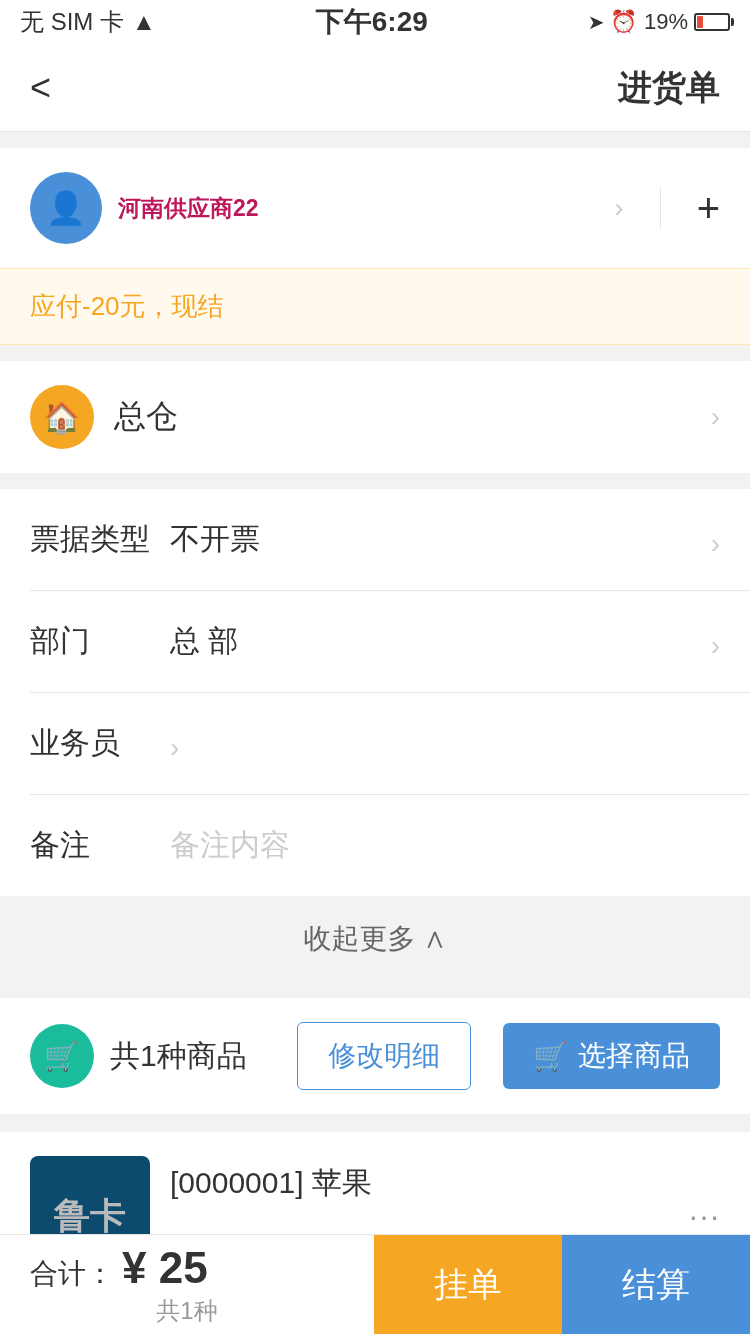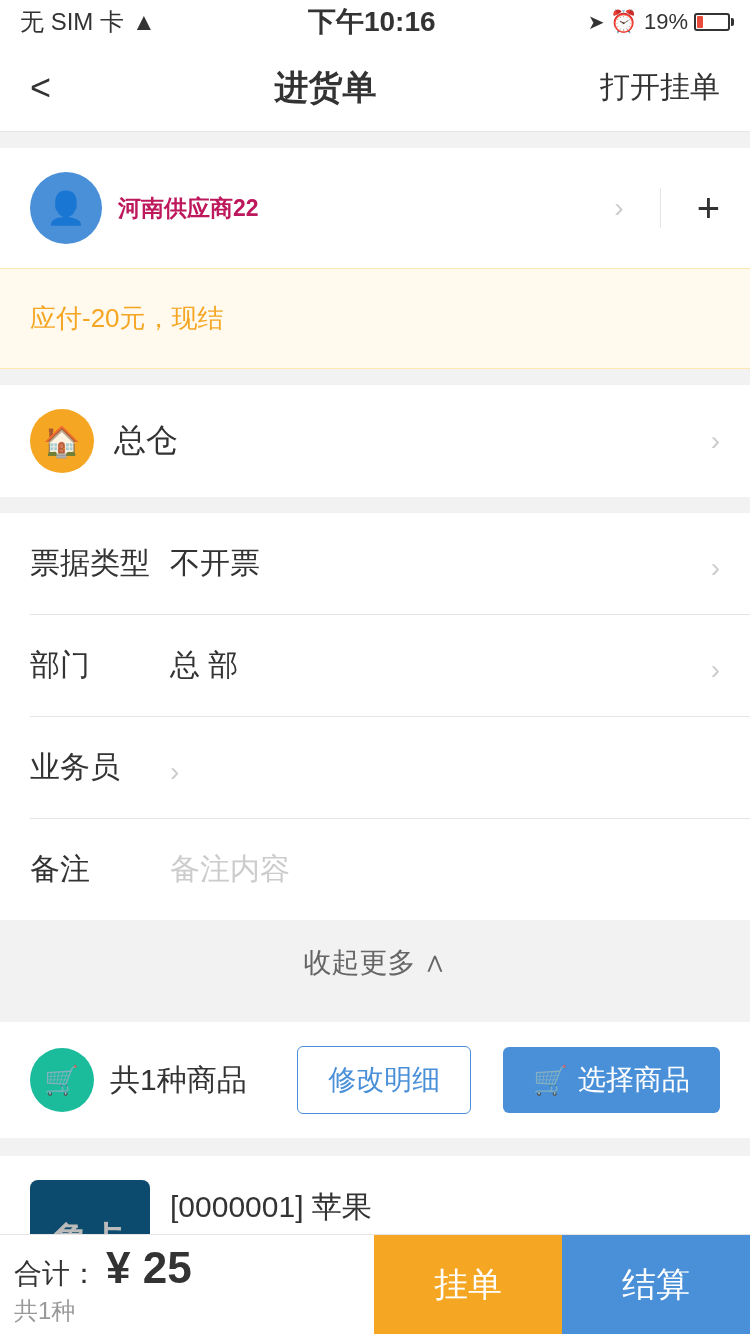--- a/index.html
+++ b/index.html
@@ -116,21 +116,21 @@
     }
     .supplier-add {
       font-size: 40px;
       color: #333;
       cursor: pointer;
     }
 
     
     .notice-bar {
       background: #fff9ee;
-      padding: 32px 30px;
+      padding: 20px 30px;
       font-size: 26px;
       color: #f5a623;
       border-top: 1px solid #fde8b0;
       border-bottom: 1px solid #fde8b0;
     }
 
     
     .warehouse-row {
       display: flex;
       align-items: center;
@@ -281,21 +281,22 @@
       bottom: 0;
       width: 750px;
       height: 100px;
       display: flex;
       align-items: center;
       background: #fff;
       border-top: 1px solid #e5e5e5;
     }
     .bottom-total {
       flex: 1;
-      padding: 0 14px;
+      padding: 0 30px;
+      text-align: center;
     }
     .total-main {
       font-size: 28px;
       color: #333;
       display: flex;
       align-items: baseline;
       gap: 8px;
     }
     .total-label { font-size: 28px; color: #333; }
     .total-amount { font-size: 44px; font-weight: 600; color: #333; }
@@ -326,35 +327,34 @@
     }
   </style>
 </head>
 <body>
 
 <div class="status-bar">
   <div class="status-left">
     <span>无 SIM 卡</span>
     <span>▲</span>
   </div>
-  <div class="status-center">下午10:16</div>
+  <div class="status-center">下午6:29</div>
   <div class="status-right">
     <span style="font-size:20px;">➤</span>
     <span>⏰</span>
     <span>19%</span>
     <span class="battery-icon">
       <span class="battery-fill"></span>
     </span>
   </div>
 </div>
 
 <div class="nav-bar">
   <span class="nav-back">&lt;</span>
   <span class="nav-title">进货单</span>
-  <span class="nav-action">打开挂单</span>
 </div>
 
 <div class="divider-block"></div>
 
 <div class="section">
   <div class="supplier-row">
     <div class="supplier-avatar">
       <span>👤</span>
     </div>
     <span class="supplier-name">河南供应商22</span>

